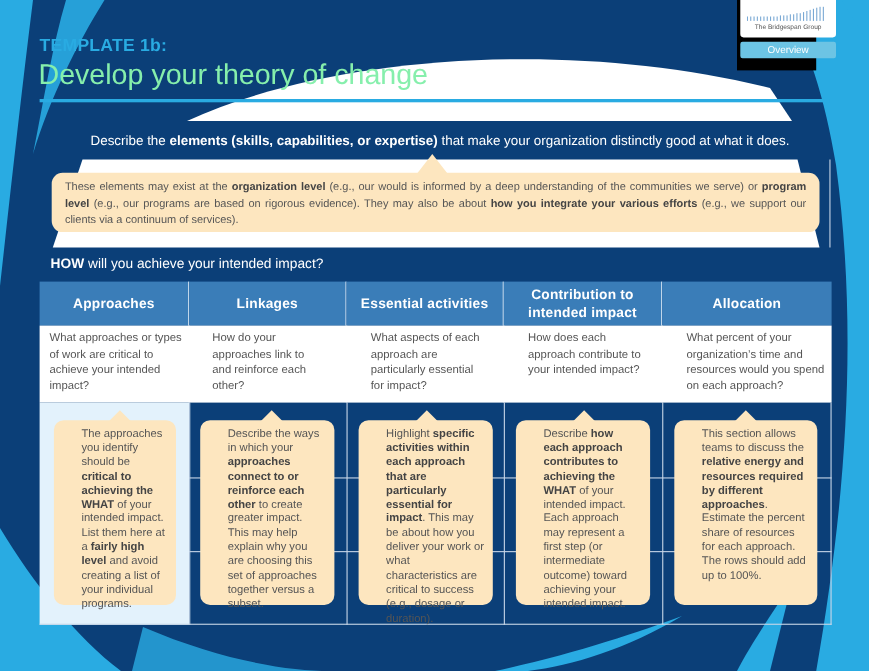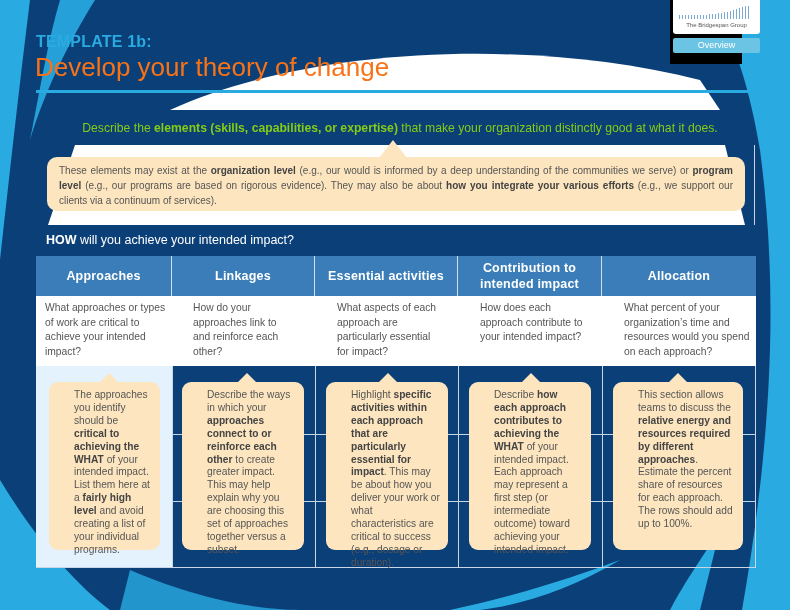--- a/index.html
+++ b/index.html
@@ -12,21 +12,21 @@
   }
   .bg-svg { position: absolute; left: 0; top: 0; width: 790px; height: 610px; z-index: 0; }
 
   .header-title-small {
     position: absolute; left: 36px; top: 33px;
     font-size: 16px; font-weight: bold; color: #29abe2; letter-spacing: 0.2px;
     z-index: 2;
   }
   .header-title {
     position: absolute; left: 35px; top: 52px;
-    font-size: 26px; color: #f97316; z-index: 2;
+    font-size: 26px; color: #86efac; z-index: 2;
   }
   .header-rule {
     position: absolute; left: 36px; top: 90px; width: 718px; height: 3px;
     background: #29abe2; z-index: 2;
   }
 
   .logo-box {
     position: absolute; left: 670px; top: 0; width: 72px; height: 64px;
     background: #000; z-index: 3;
   }
@@ -40,21 +40,21 @@
     font-size: 6px; color: #555;
   }
   .overview-btn {
     position: absolute; left: 3px; top: 38px; width: 87px; height: 15px;
     background: #6cc4e4; color: #fff; font-size: 9px; text-align: center;
     line-height: 15px; border-radius: 2px; cursor: pointer;
   }
 
   .intro-line {
     position: absolute; left: 40px; top: 121px; width: 720px; text-align: center;
-    font-size: 12.2px; color: #84cc16; z-index: 2;
+    font-size: 12.2px; color: #ffffff; z-index: 2;
   }
   .intro-line b { font-weight: bold; }
 
   .callout-top {
     position: absolute; left: 47px; top: 157px; width: 698px; height: 54px;
     background: #fde6bf; border-radius: 10px; z-index: 3;
     padding: 6px 12px 0 12px; font-size: 10px; line-height: 15px; color: #555;
     text-align: justify;
   }
   .callout-top b { color: #444; }

